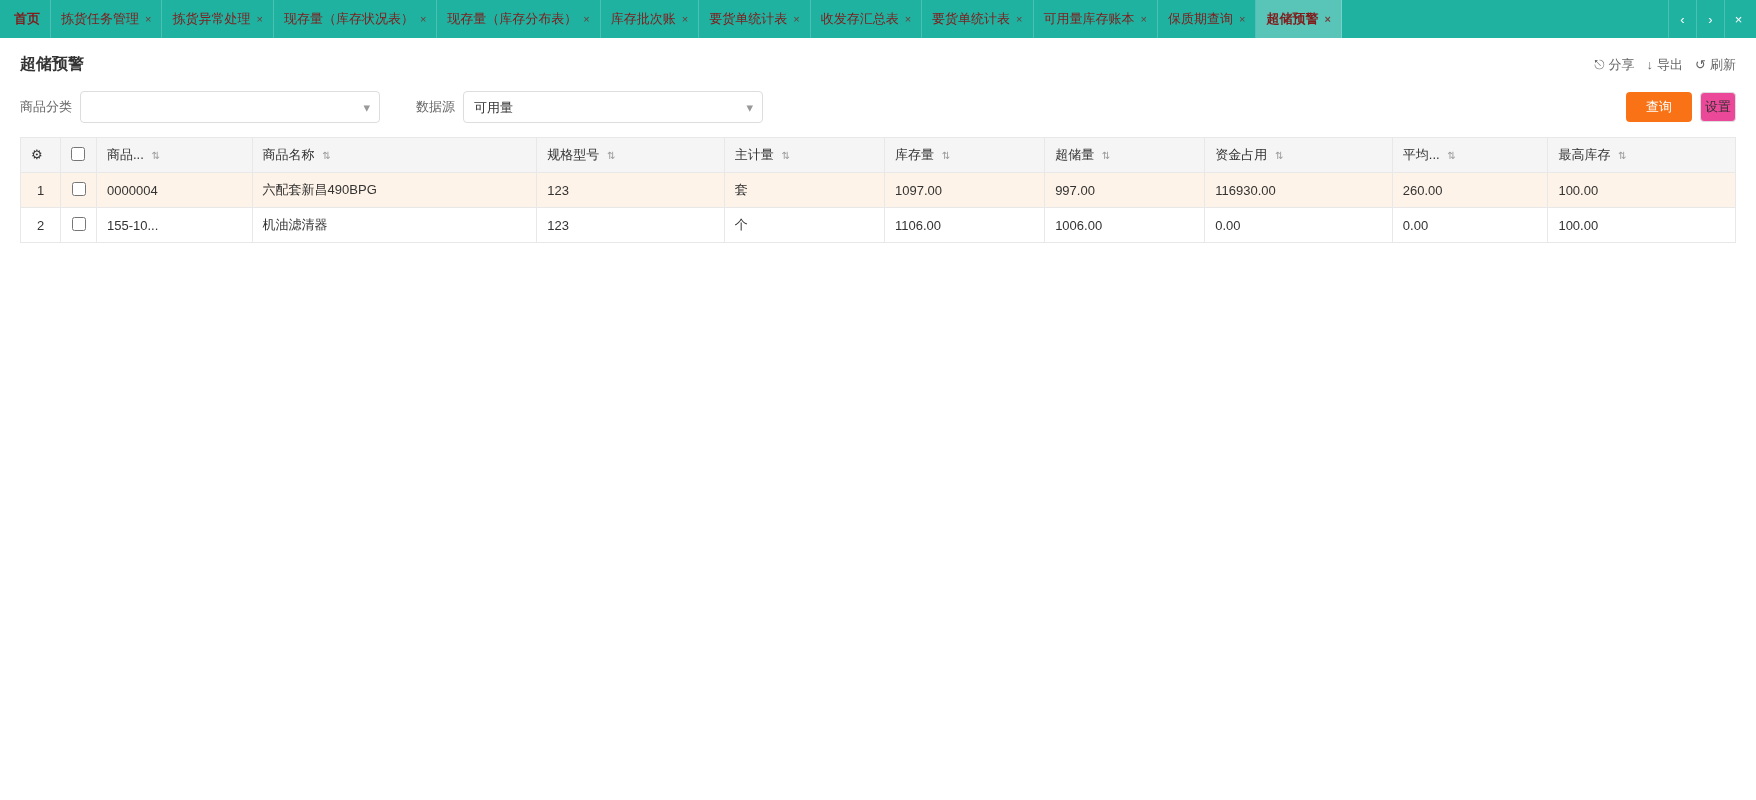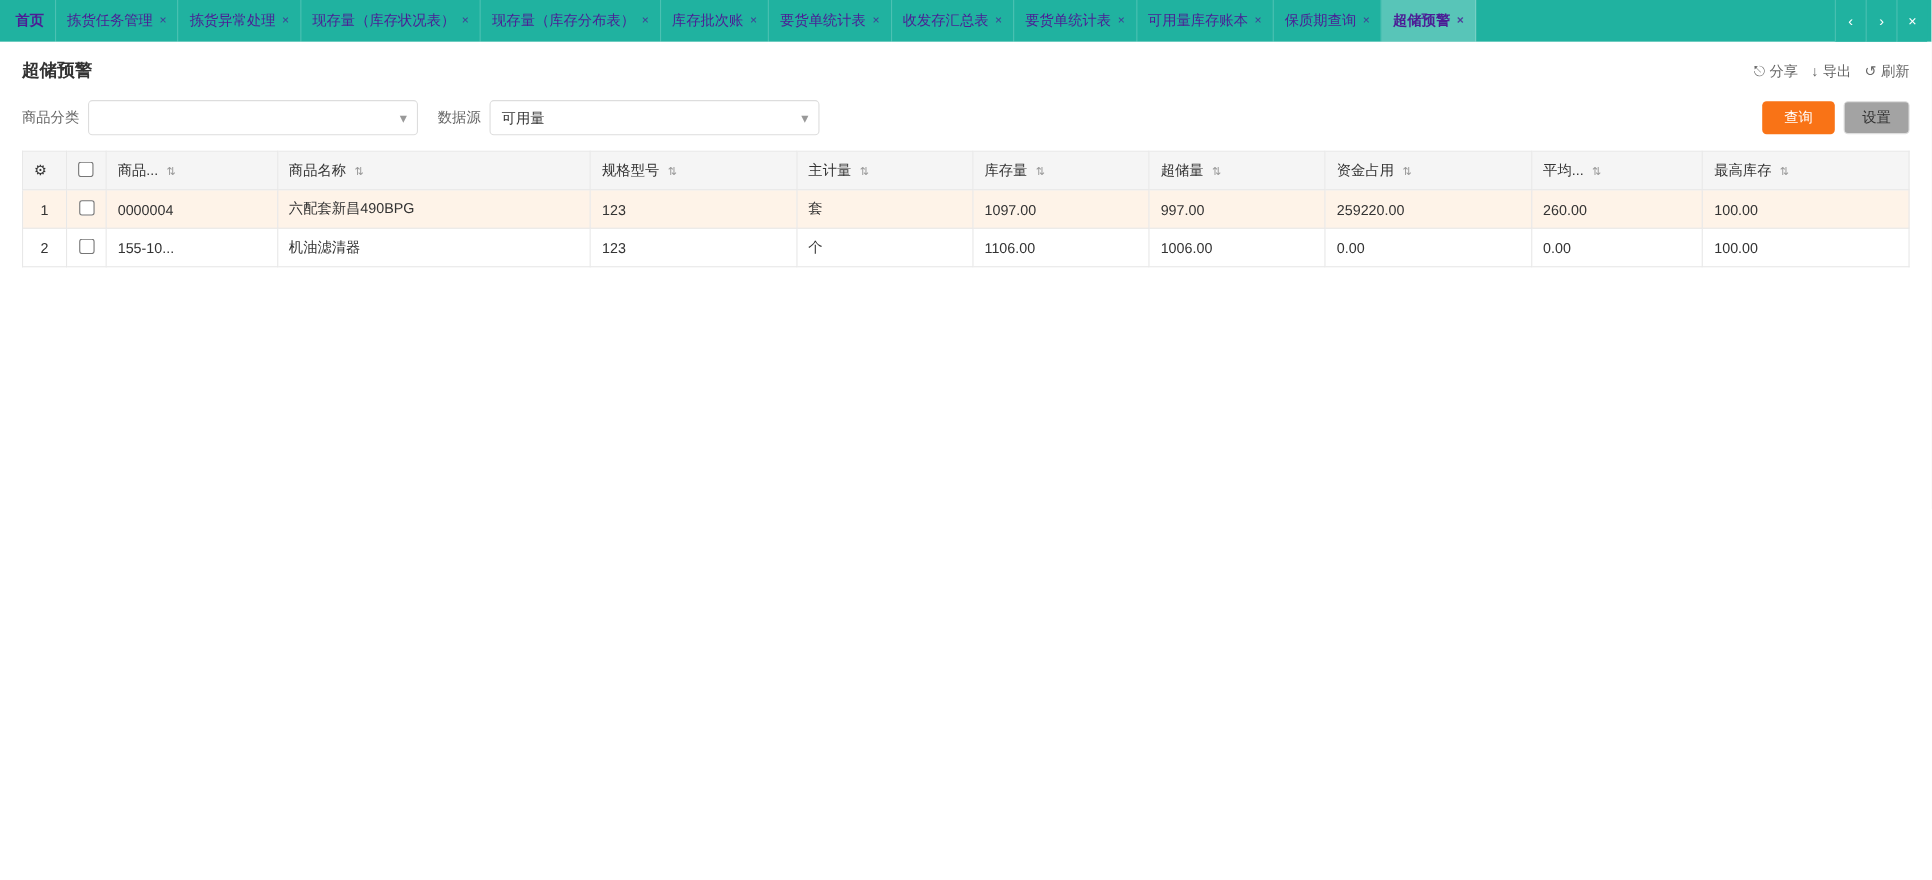--- a/index.html
+++ b/index.html
@@ -12,21 +12,21 @@
       align-items: center;
       height: 38px;
       overflow: hidden;
       padding: 0 4px;
     }
     .nav-tab {
       display: flex;
       align-items: center;
       padding: 0 10px;
       height: 38px;
-      color: #4c1d95;
+      color: #7f1d1d;
       font-size: 13px;
       white-space: nowrap;
       cursor: pointer;
       border-right: 1px solid rgba(255,255,255,0.2);
       flex-shrink: 0;
     }
     .nav-tab.active { background: rgba(255,255,255,0.25); font-weight: bold; }
     .nav-tab .close-btn {
       margin-left: 6px;
       font-size: 11px;
@@ -81,21 +81,21 @@
       gap: 4px;
       color: #666;
       cursor: pointer;
       font-size: 13px;
     }
 
     
     .filter-row {
       display: flex;
       align-items: center;
-      gap: 18px;
+      gap: 36px;
       margin-bottom: 14px;
       flex-wrap: wrap;
     }
     .filter-item {
       display: flex;
       align-items: center;
       gap: 8px;
     }
     .filter-label {
       color: #666;
@@ -138,25 +138,25 @@
       background: #f97316;
       color: #fff;
       border: none;
       border-radius: 4px;
       padding: 6px 20px;
       font-size: 13px;
       cursor: pointer;
       margin-left: 44px;
     }
     .btn-settings {
-      background: #a3a3a3;
+      background: #ec4899;
       color: #333;
       border: 1px solid #ddd;
       border-radius: 4px;
-      padding: 5px 16px;
+      padding: 5px 4px;
       font-size: 13px;
       cursor: pointer;
     }
 
     
     .data-table {
       width: 100%;
       border-collapse: collapse;
       font-size: 13px;
     }
@@ -364,21 +364,21 @@
     <td class="row-num">1</td>
     <td class="td-check">
       <input type="checkbox" style="">
     </td>
     <td>0000004</td>
     <td>六配套新昌490BPG</td>
     <td>123</td>
     <td>套</td>
     <td>1097.00</td>
     <td>997.00</td>
-    <td>259220.00</td>
+    <td>116930.00</td>
     <td>260.00</td>
     <td>100.00</td>
   </tr>
         <tr>
     <td class="row-num">2</td>
     <td class="td-check">
       <input type="checkbox" style="">
     </td>
     <td>155-10...</td>
     <td>机油滤清器</td>

